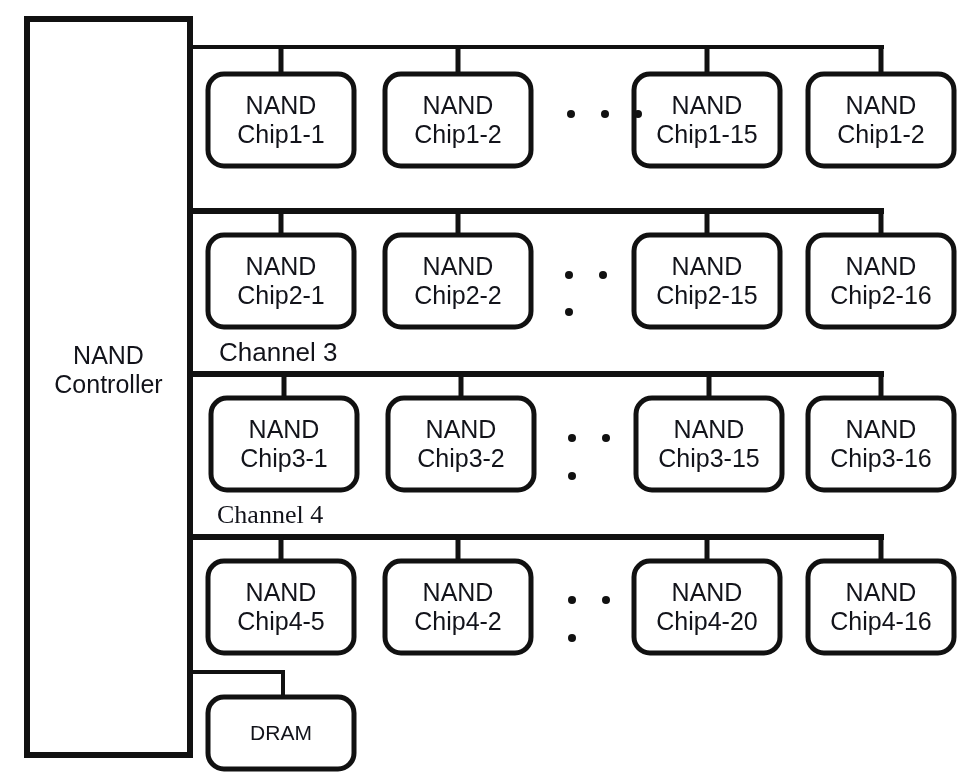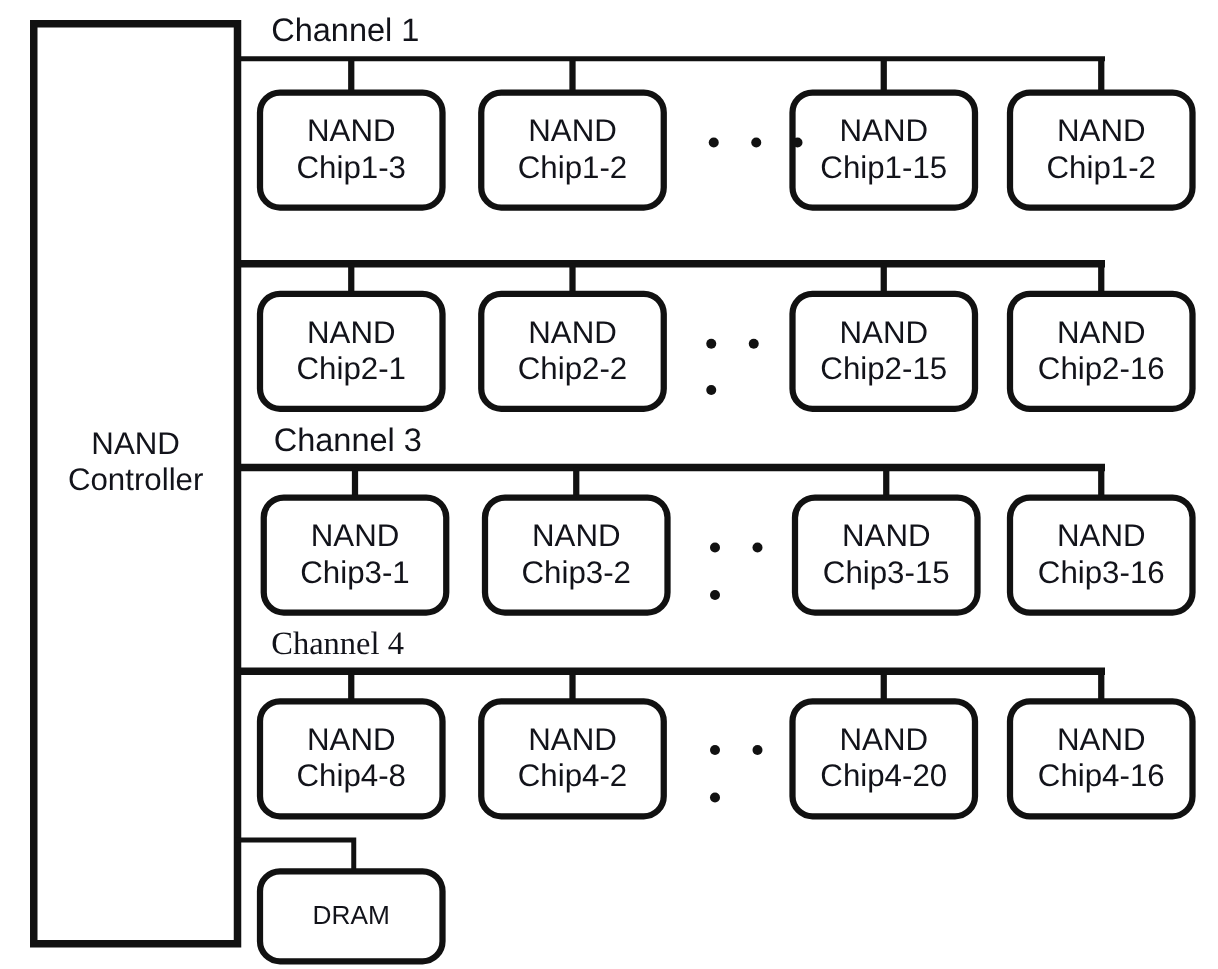--- a/index.html
+++ b/index.html
@@ -120,27 +120,26 @@
 
     <polyline points="190,672 283,672 283,698" fill="none" stroke="#111111" stroke-width="4" stroke-linecap="square" stroke-linejoin="miter"></polyline>
     <rect x="208" y="697" width="146" height="72" rx="16" ry="16" fill="#ffffff" stroke="#111111" stroke-width="5"></rect>
   </svg>
 
   <div class="box-label controller-label" style="left:27px; top:330px; width:163px; height:80px;">
     <span>NAND</span>
     <span>Controller</span>
   </div>
 
-  <div class="channel-label" style="left:217px; top:9px;">Channel 1</div>
   <div class="channel-label" style="left:219px; top:337px;">Channel 3</div>
   <div class="channel-label" style="left:217px; top:500px;font-family:Liberation Serif, serif;">Channel 4</div>
 
   <div class="box-label chip-label" style="left:208px; top:74px; width:146px; height:92px;">
     <span>NAND</span>
-    <span>Chip1-3</span>
+    <span>Chip1-1</span>
   </div>
   <div class="box-label chip-label" style="left:385px; top:74px; width:146px; height:92px;">
     <span>NAND</span>
     <span>Chip1-2</span>
   </div>
   <div class="box-label chip-label" style="left:634px; top:74px; width:146px; height:92px;">
     <span>NAND</span>
     <span>Chip1-15</span>
   </div>
   <div class="box-label chip-label" style="left:808px; top:74px; width:146px; height:92px;">
@@ -177,21 +176,21 @@
     <span>NAND</span>
     <span>Chip3-15</span>
   </div>
   <div class="box-label chip-label" style="left:808px; top:398px; width:146px; height:92px;">
     <span>NAND</span>
     <span>Chip3-16</span>
   </div>
 
   <div class="box-label chip-label" style="left:208px; top:561px; width:146px; height:92px;">
     <span>NAND</span>
-    <span>Chip4-8</span>
+    <span>Chip4-5</span>
   </div>
   <div class="box-label chip-label" style="left:385px; top:561px; width:146px; height:92px;">
     <span>NAND</span>
     <span>Chip4-2</span>
   </div>
   <div class="box-label chip-label" style="left:634px; top:561px; width:146px; height:92px;">
     <span>NAND</span>
     <span>Chip4-20</span>
   </div>
   <div class="box-label chip-label" style="left:808px; top:561px; width:146px; height:92px;">

